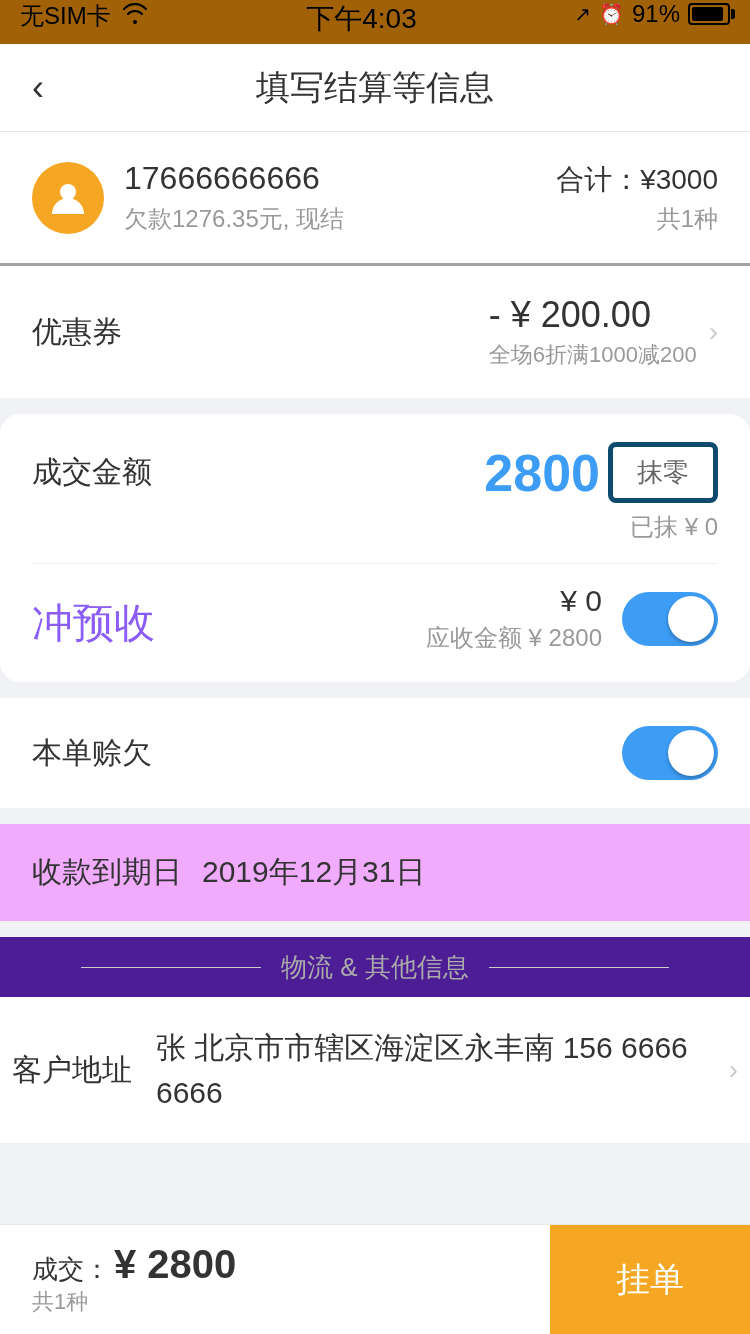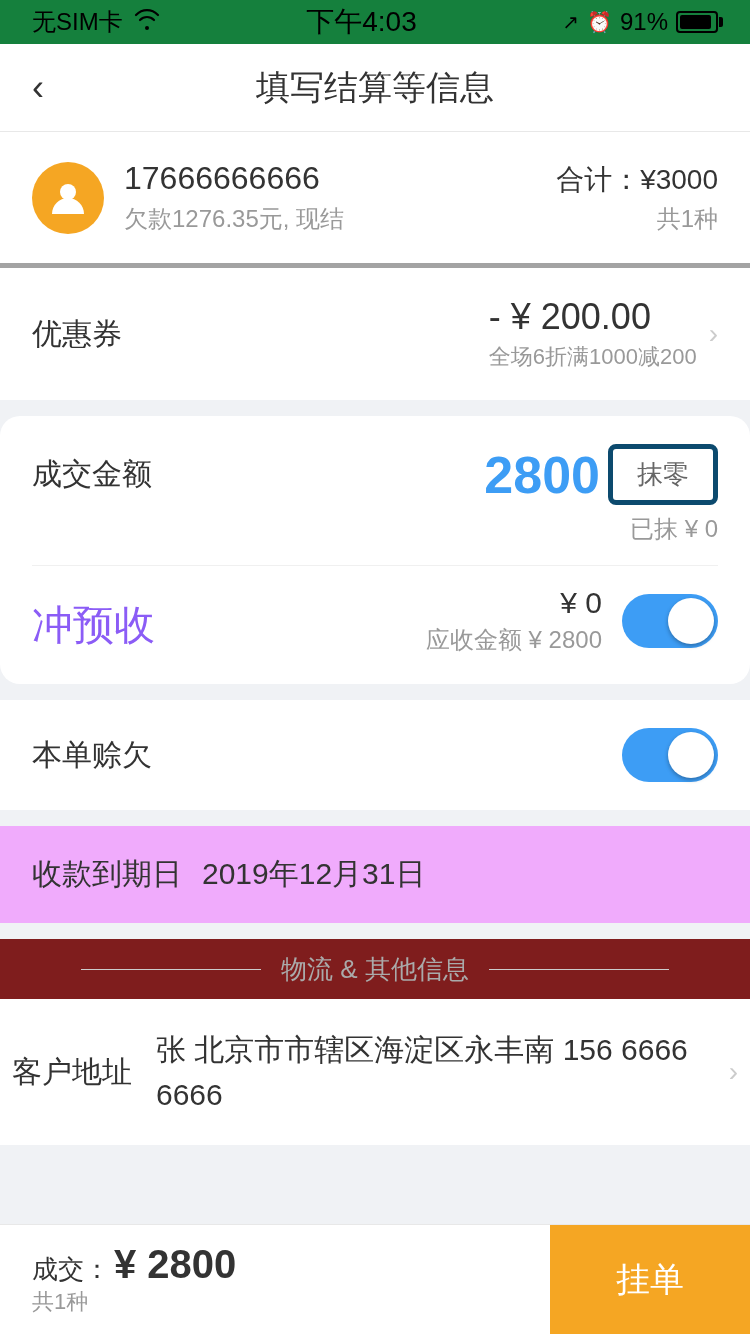--- a/index.html
+++ b/index.html
@@ -10,25 +10,25 @@
       font-family: -apple-system, "PingFang SC", "Helvetica Neue", Arial, sans-serif;
       background: #f0f2f5;
       font-size: 28px;
       color: #333;
       position: relative;
     }
 
     
     .status-bar {
       height: 44px;
-      background: #15803d;
-      display: flex;
-      align-items: center;
-      justify-content: space-between;
-      padding: 0 32px;
+      background: #a16207;
+      display: flex;
+      align-items: flex-start;
+      justify-content: space-between;
+      padding: 0 20px;
       font-size: 24px;
       color: #000;
     }
     .status-left {
       display: flex;
       align-items: center;
       gap: 10px;
     }
     .status-center {
       font-size: 28px;
@@ -148,21 +148,21 @@
       color: #999;
       margin-top: 4px;
     }
 
     
     .coupon-row {
       display: flex;
       align-items: center;
       justify-content: space-between;
       padding: 28px 32px;
-      border-top: 5px solid #a3a3a3;
+      border-top: 3px solid #a3a3a3;
     }
     .coupon-label {
       font-size: 30px;
       color: #333;
     }
     .coupon-right {
       display: flex;
       align-items: center;
       gap: 12px;
     }
@@ -311,21 +311,21 @@
       font-size: 30px;
       color: #333;
     }
     .duedate-value {
       font-size: 30px;
       color: #333;
     }
 
     
     .divider-section {
-      background: #7f1d1d;
+      background: #4c1d95;
       height: 60px;
       display: flex;
       align-items: center;
       justify-content: center;
       margin-bottom: 0;
     }
     .divider-text {
       font-size: 26px;
       color: #aaa;
       display: flex;

